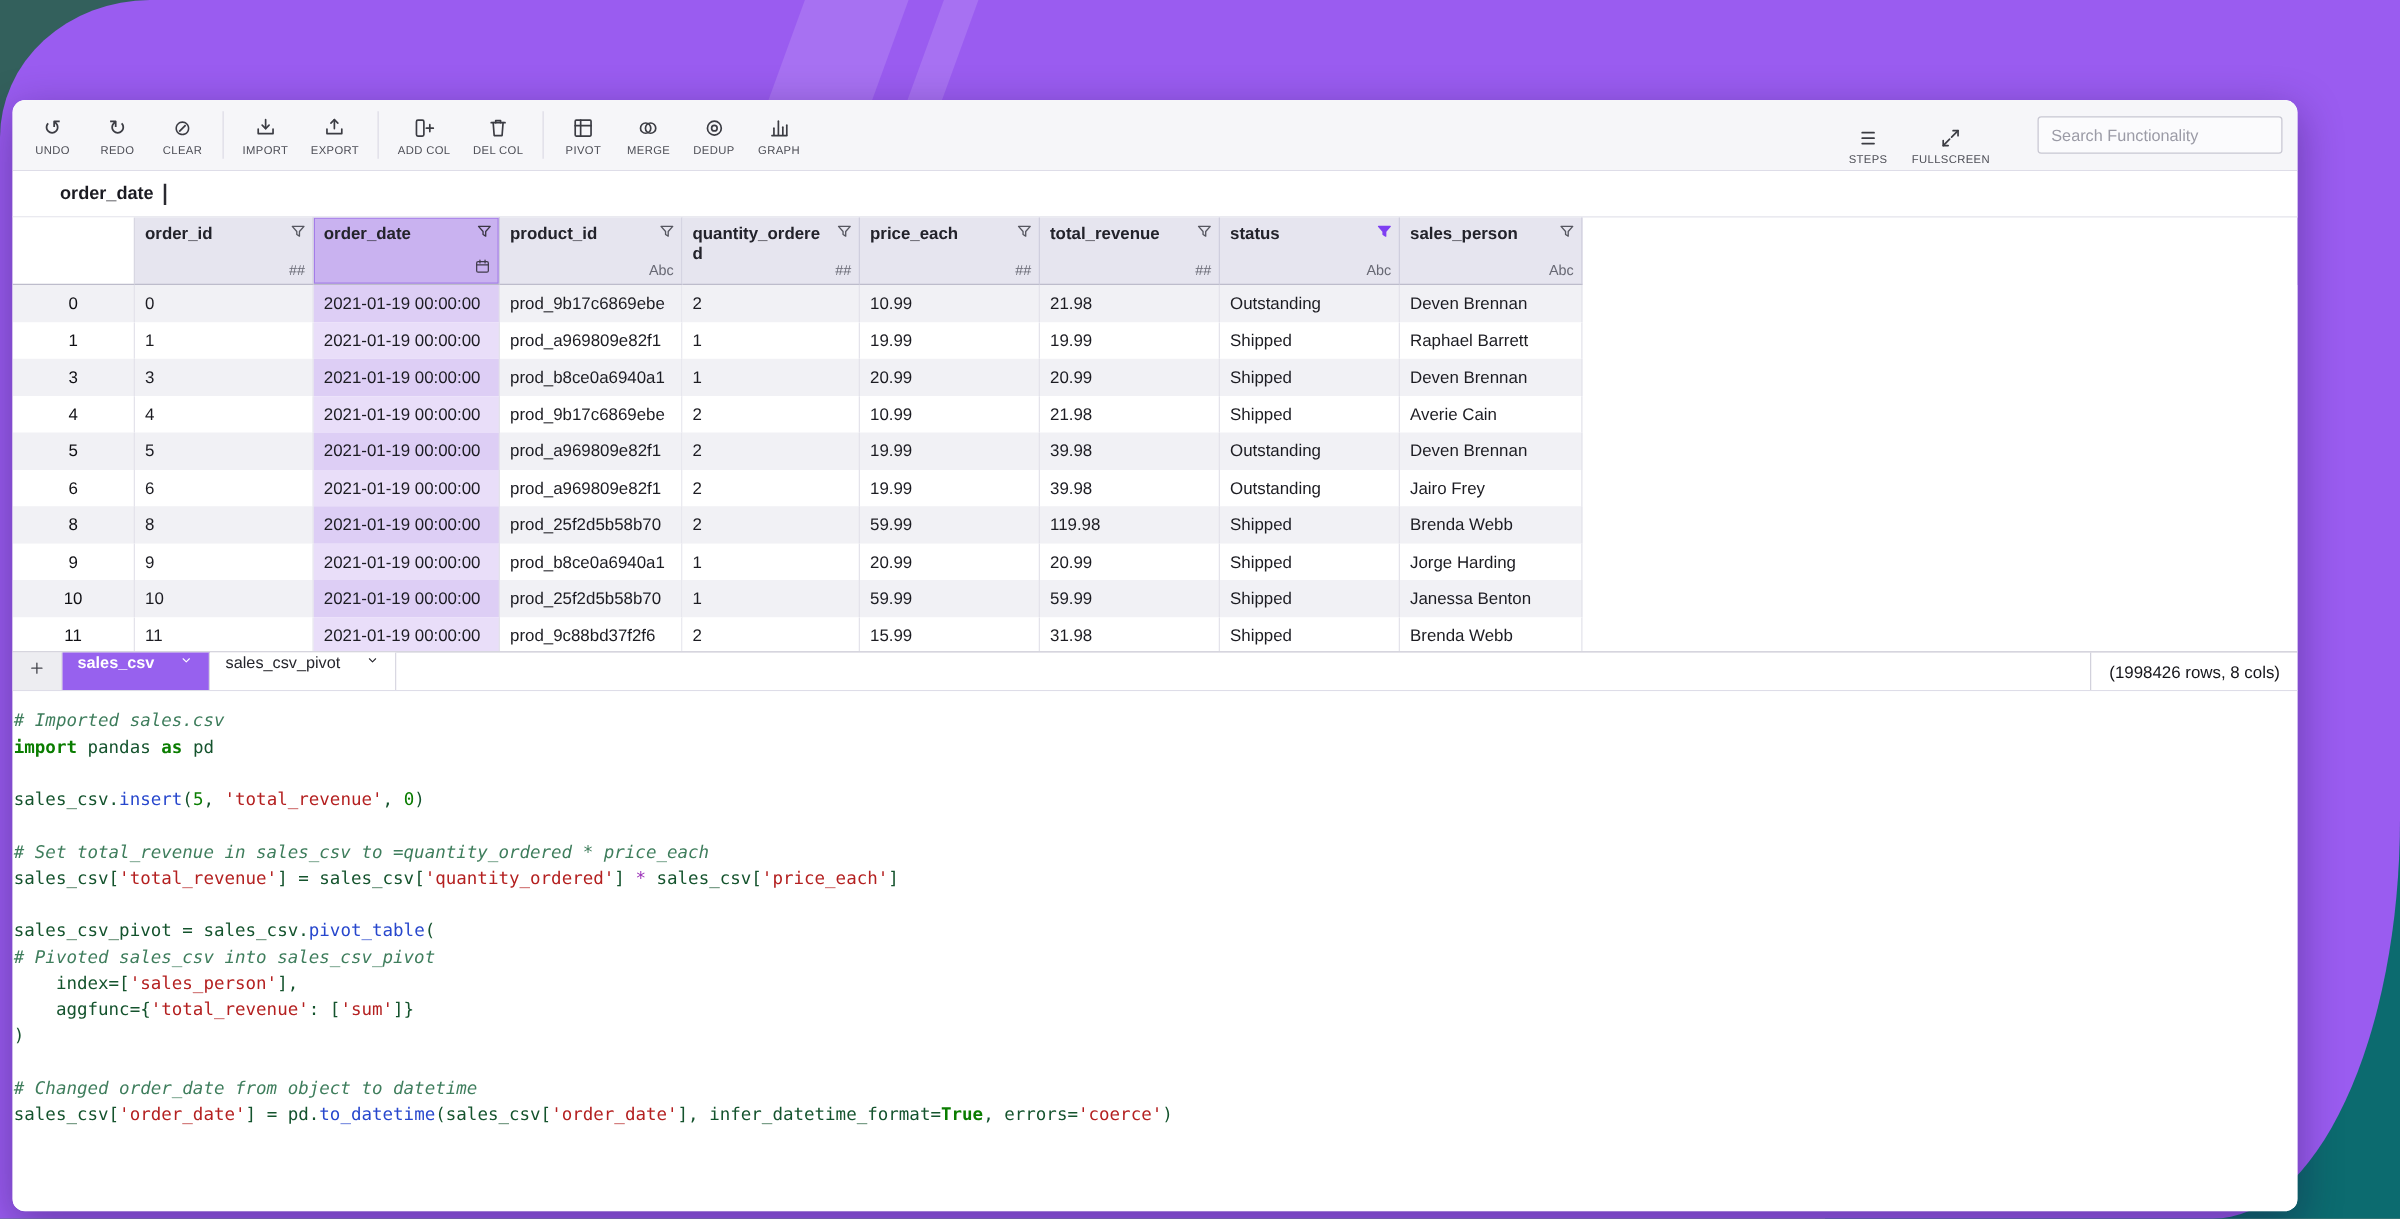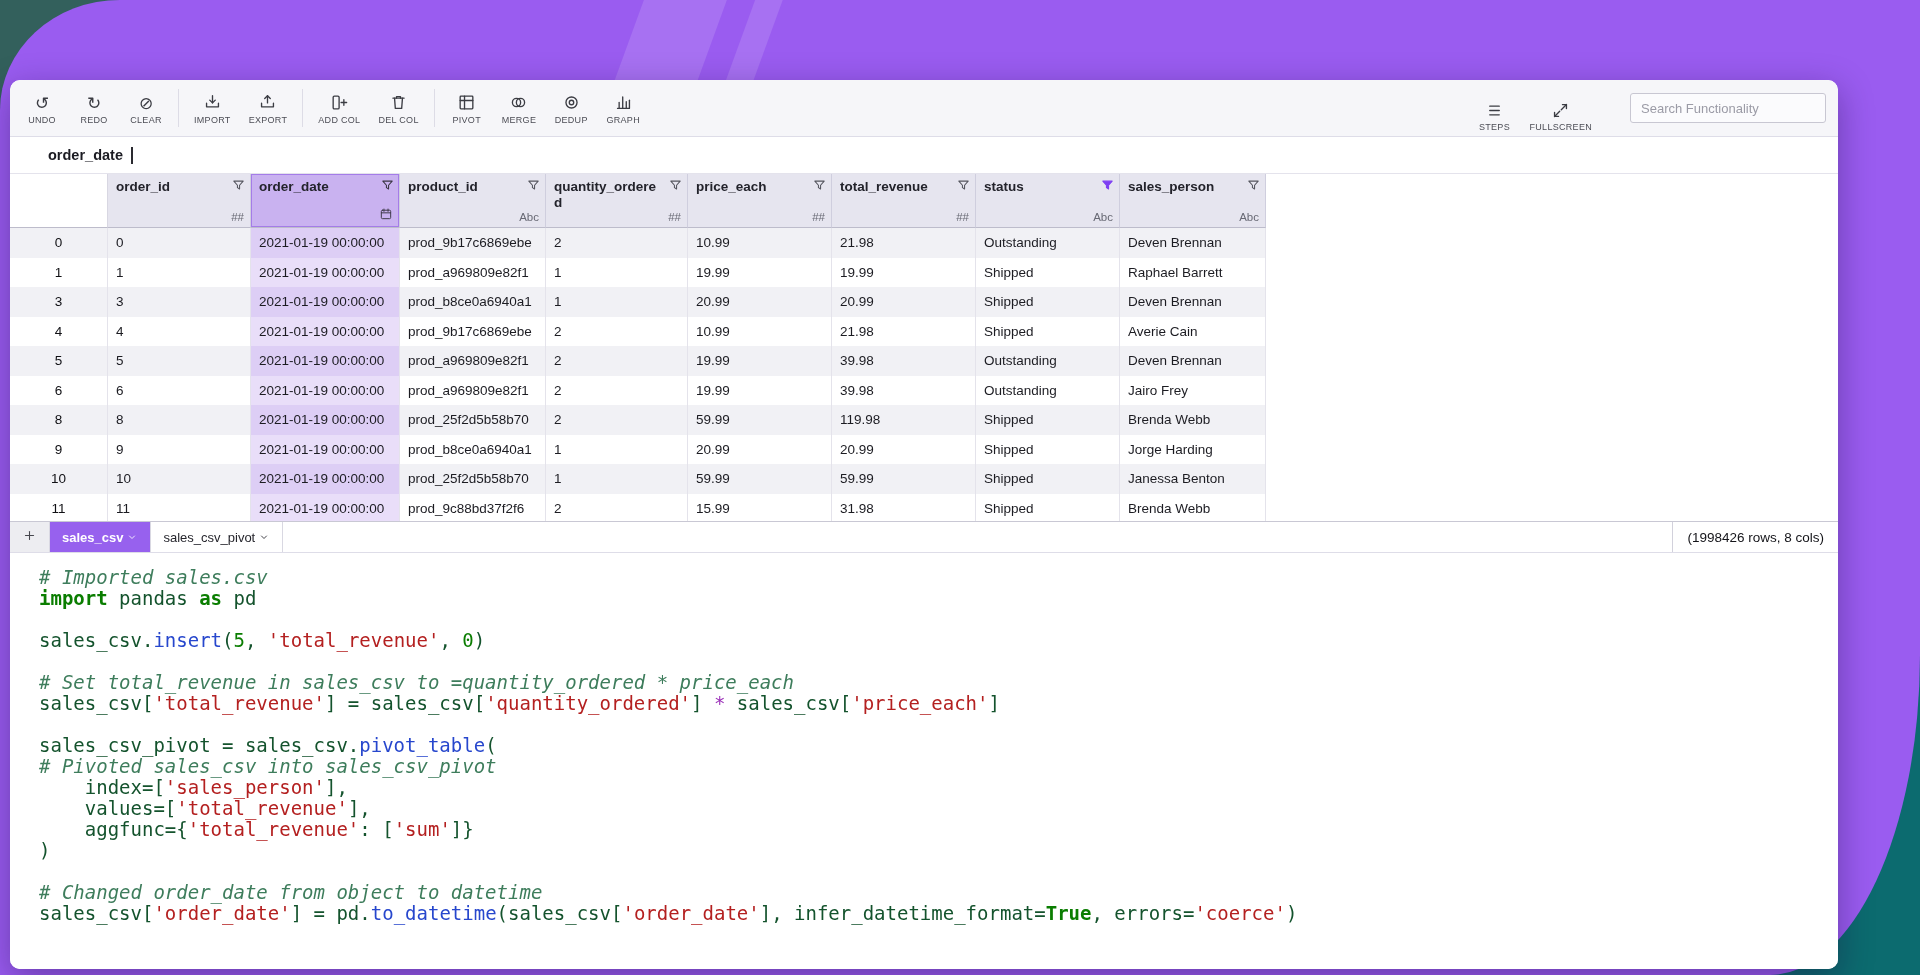--- a/index.html
+++ b/index.html
@@ -59,28 +59,28 @@
   .brow .cell.idx{justify-content:center;font-weight:500;color:#101014;padding:0}
   .brow.stripe .cell{background:#f1f1f5}
   .brow .cell.selcol{background:#e9def9}
   .brow.stripe .cell.selcol{background:#ddcef5}
 
   
   .tabbar{flex:0 0 32px;border-top:1px solid #c9c8d4;border-bottom:1px solid #dedde8;display:flex;align-items:stretch;background:#fff}
   .addtab{width:40px;display:flex;align-items:center;justify-content:center;background:#ededf1;border-right:1px solid #d9d8e2;color:#45464d;cursor:pointer}
   .addtab svg{width:15px;height:15px}
   .tabs{display:flex;align-items:stretch}
-  .tab{display:flex;align-items:center;gap:3px;padding:0 12px;font-size:13px;border-right:1px solid #d9d8e2;color:#26262d;cursor:pointer;background:#fff}
+  .tab{display:flex;gap:20px;padding:0 12px;font-size:13px;border-right:1px solid #d9d8e2;color:#26262d;cursor:pointer;background:#fff}
   .tab .icon{display:flex}
   .tab .icon svg{width:12px;height:12px}
   .tab.active{background:var(--active-tab,#9761ee);color:#fff;font-weight:700}
   .shape{margin-left:auto;display:flex;align-items:center;padding:0 14px;border-left:1px solid #d2d1dc;font-size:13.5px;color:#141419}
 
   
-  .codewrap{flex:1;background:#fff;padding:14px 0 0 29px;font-family:"DejaVu Sans Mono","Liberation Mono",monospace;font-size:19px;overflow:hidden}
+  .codewrap{flex:1;background:#fff;padding:14px 0 0 1px;font-family:"DejaVu Sans Mono","Liberation Mono",monospace;font-size:14px;overflow:hidden}
   .code-line{height:21px;line-height:21px;white-space:pre;color:#1d1d22}
   .tok-c{color:#3e7d5c;font-style:italic}
   .tok-k{color:#0a7d00;font-weight:700}
   .tok-f{color:#2747cd}
   .tok-s{color:#b42020}
   .tok-n{color:#0a7d00}
   .tok-o{color:#9b30b8}
   .tok-p{color:#14532d}
 </style>
 </head>
@@ -477,21 +477,20 @@
         <div class="code-line"><span class="tok-k">import</span><span class="tok-p"> pandas </span><span class="tok-k">as</span><span class="tok-p"> pd</span></div>
         <div class="code-line"></div>
         <div class="code-line"><span class="tok-p">sales_csv.</span><span class="tok-f">insert</span><span class="tok-p">(</span><span class="tok-n">5</span><span class="tok-p">, </span><span class="tok-s">'total_revenue'</span><span class="tok-p">, </span><span class="tok-n">0</span><span class="tok-p">)</span></div>
         <div class="code-line"></div>
         <div class="code-line"><span class="tok-c"># Set total_revenue in sales_csv to =quantity_ordered * price_each</span></div>
         <div class="code-line"><span class="tok-p">sales_csv[</span><span class="tok-s">'total_revenue'</span><span class="tok-p">] = sales_csv[</span><span class="tok-s">'quantity_ordered'</span><span class="tok-p">] </span><span class="tok-o">*</span><span class="tok-p"> sales_csv[</span><span class="tok-s">'price_each'</span><span class="tok-p">]</span></div>
         <div class="code-line"></div>
         <div class="code-line"><span class="tok-p">sales_csv_pivot = sales_csv.</span><span class="tok-f">pivot_table</span><span class="tok-p">(</span></div>
         <div class="code-line"><span class="tok-c"># Pivoted sales_csv into sales_csv_pivot</span></div>
         <div class="code-line"><span class="tok-p">    index=[</span><span class="tok-s">'sales_person'</span><span class="tok-p">],</span></div>
-        <div class="code-line"><span class="tok-p">    values=[</span><span class="tok-s">'total_revenue'</span><span class="tok-p">],</span></div>
         <div class="code-line"><span class="tok-p">    aggfunc={</span><span class="tok-s">'total_revenue'</span><span class="tok-p">: [</span><span class="tok-s">'sum'</span><span class="tok-p">]}</span></div>
         <div class="code-line"><span class="tok-p">)</span></div>
         <div class="code-line"></div>
         <div class="code-line"><span class="tok-c"># Changed order_date from object to datetime</span></div>
         <div class="code-line"><span class="tok-p">sales_csv[</span><span class="tok-s">'order_date'</span><span class="tok-p">] = pd.</span><span class="tok-f">to_datetime</span><span class="tok-p">(sales_csv[</span><span class="tok-s">'order_date'</span><span class="tok-p">], infer_datetime_format=</span><span class="tok-k">True</span><span class="tok-p">, errors=</span><span class="tok-s">'coerce'</span><span class="tok-p">)</span></div>
       </div>
   </div>
 
 </div>
 

